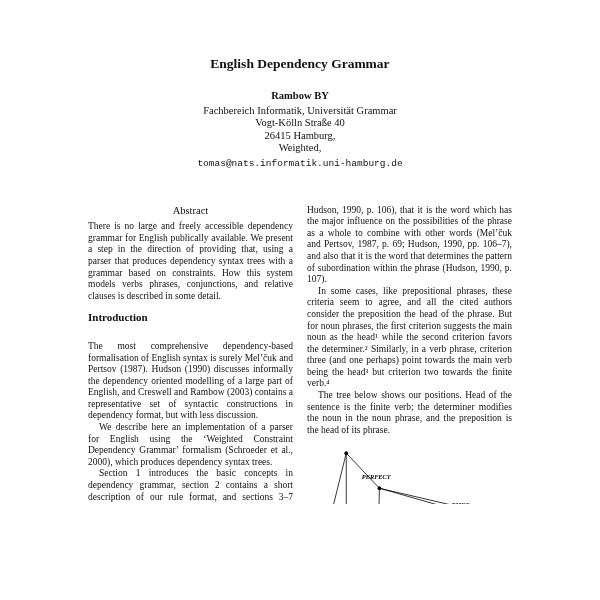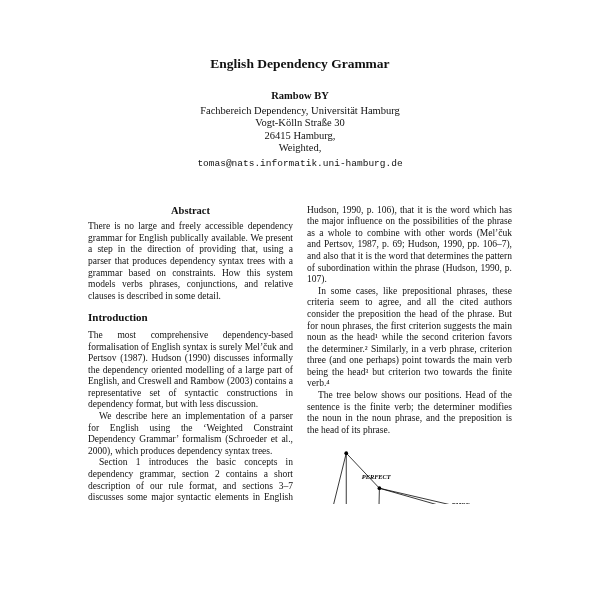--- a/index.html
+++ b/index.html
@@ -39,28 +39,28 @@
     align-items:flex-start;
   }
   .col{
     width:205px;
     font-size:9.5px;
     line-height:11.6px;
     text-align:justify;
   }
   .abstract-heading{
     text-align:center;
-    font-weight:bold;
+    font-weight:normal;
     font-size:10.5px;
     margin:0 0 5px 0;
   }
   .section-heading{
     font-weight:bold;
     font-size:11px;
-    margin:10px 0 6px 0;
+    margin:10px 0 17px 0;
     text-align:left;
   }
   p{margin:0;}
   p.indent{text-indent:11px;}
   .tree-figure{
     display:block;
     margin:10px 0 0 10px;
   }
   .tree-edge{stroke:#000;stroke-width:0.8;}
   .tree-node{fill:#000;}
@@ -80,22 +80,22 @@
 </style>
 </head>
 <body>
 
 <div class="page">
 
   <h1 class="title">English Dependency Grammar</h1>
 
   <div class="author-block">
     <div class="author-name">Rambow BY</div>
-    <div>Fachbereich Dependency, Universität Hamburg</div>
-    <div>Vogt-Kölln Straße 30</div>
+    <div>Fachbereich Informatik, Universität Grammar</div>
+    <div>Vogt-Kölln Straße 40</div>
     <div>26415 Hamburg,</div>
     <div>Weighted,</div>
     <div class="email">tomas@nats.informatik.uni-hamburg.de</div>
   </div>
 
   <div class="columns">
 
     <div class="col">
       <div class="abstract-heading">Abstract</div>
       <p>There is no large and freely accessible dependency grammar for English publically available. We present a step in the direction of providing that, using a parser that produces dependency syntax trees with a grammar based on constraints. How this system models verbs phrases, conjunctions, and relative clauses is described in some detail.</p>

